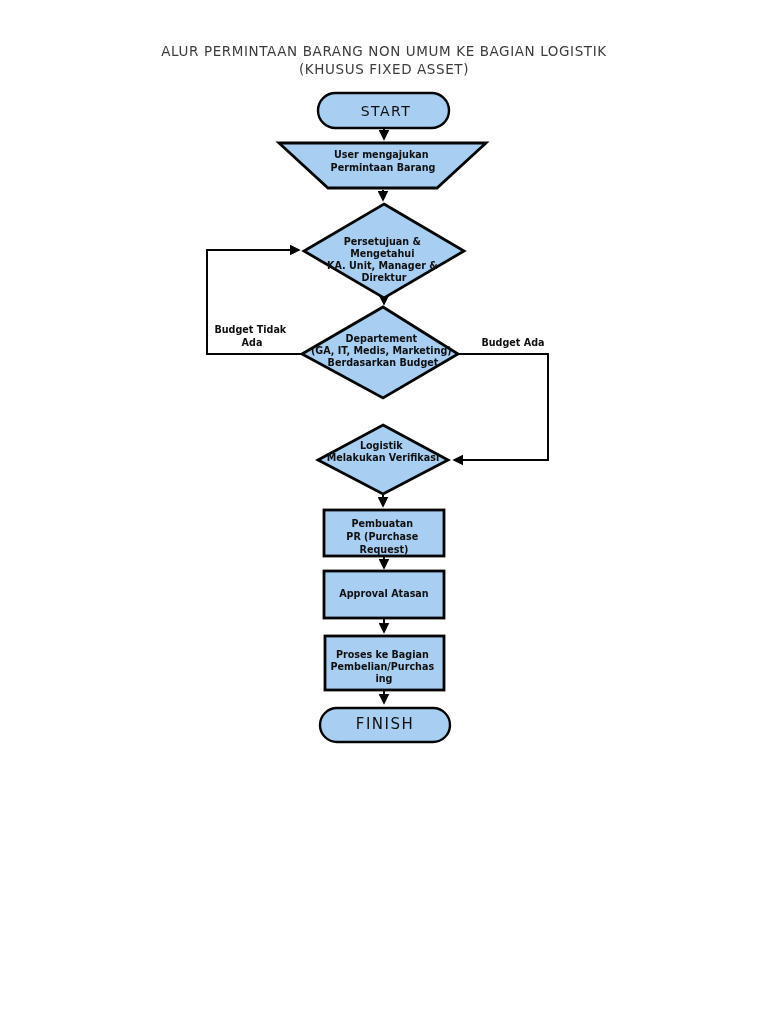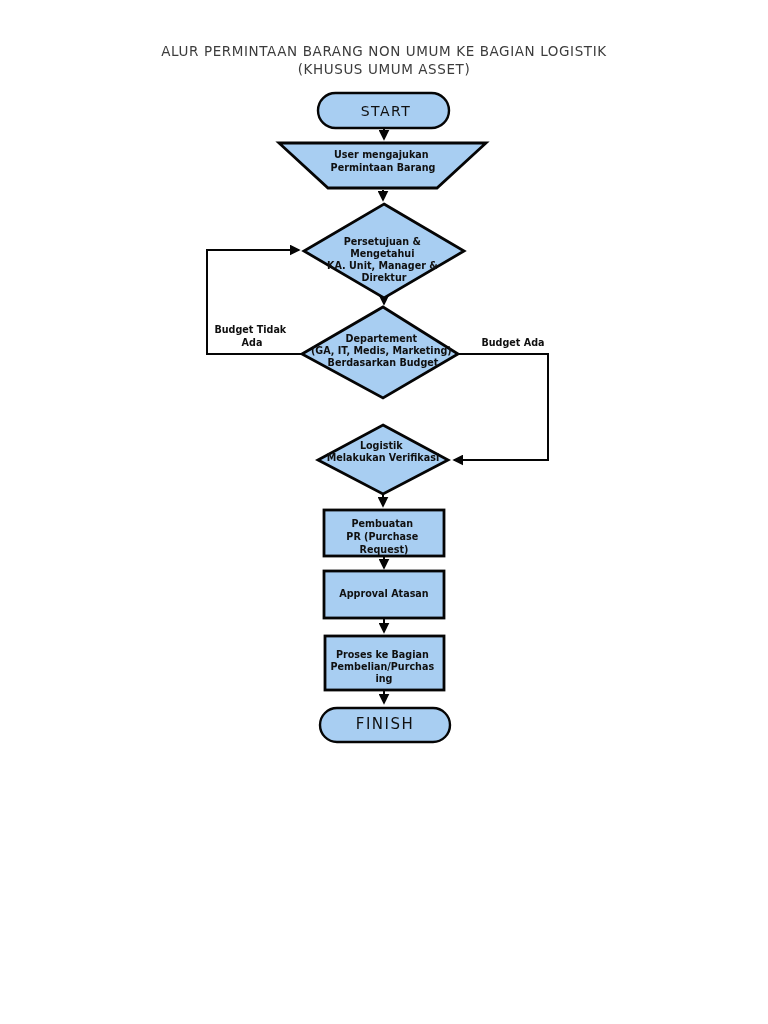--- a/index.html
+++ b/index.html
@@ -64,21 +64,21 @@
     text-anchor: middle;
   }
 </style>
 </head>
 <body>
 
 <div class="page">
 
   <div class="title">
     <div>ALUR PERMINTAAN BARANG NON UMUM KE BAGIAN LOGISTIK</div>
-    <div>(KHUSUS UMUM ASSET)</div>
+    <div>(KHUSUS FIXED ASSET)</div>
   </div>
 
   <svg class="canvas" width="768" height="1024" viewBox="0 0 768 1024">
     <defs>
       <marker id="arrowhead" viewBox="0 0 10 10" refX="8.5" refY="5" markerWidth="5.5" markerHeight="5.5" orient="auto">
         <path d="M0,0 L10,5 L0,10 Z" fill="#050505"></path>
       </marker>
     </defs>
 
     <path class="conn" d="M384,128 V139"></path>

